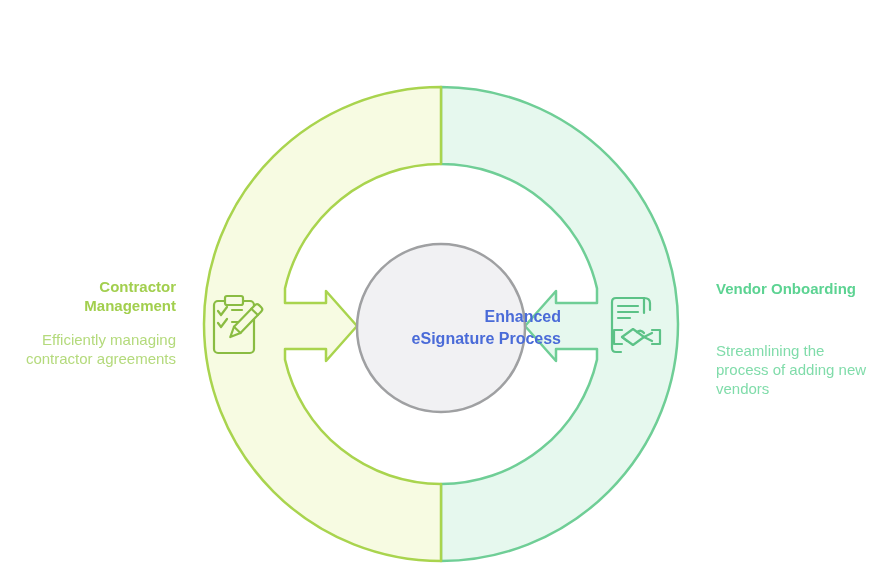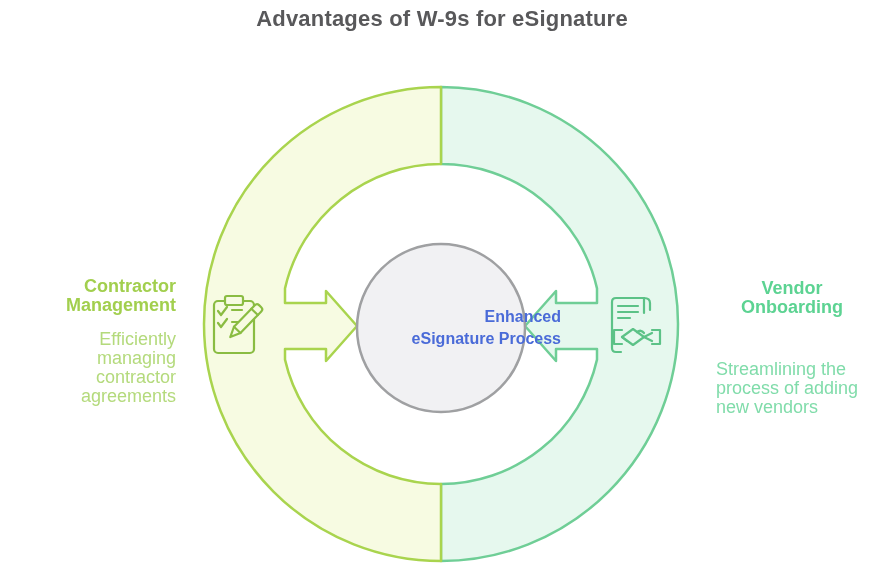--- a/index.html
+++ b/index.html
@@ -7,38 +7,37 @@
   .stage{position:relative;width:884px;height:569px;background:#ffffff;overflow:hidden;}
   .title{position:absolute;top:6px;left:0;width:884px;text-align:center;
          font-size:22px;font-weight:bold;color:var(--title_text,#58585a);margin:0;letter-spacing:.2px;}
   .diagram-svg{position:absolute;top:0;left:0;}
   .half-left{fill:var(--left_fill,#f7fbe2);stroke:var(--left_stroke,#a9d44e);stroke-width:2.5;stroke-linejoin:round;}
   .half-right{fill:var(--right_fill,#e6f8ee);stroke:var(--right_stroke,#6fce96);stroke-width:2.5;stroke-linejoin:round;}
   .hub{fill:var(--hub_fill,#f1f1f3);stroke:var(--hub_stroke,#9fa0a2);stroke-width:2.5;}
   .icon-left{stroke:var(--left_icon,#8abc42);fill:none;stroke-width:2.2;stroke-linecap:round;stroke-linejoin:round;}
   .icon-left-filled{stroke:var(--left_icon,#8abc42);fill:var(--left_fill,#f7fbe2);stroke-width:2.2;stroke-linecap:round;stroke-linejoin:round;}
   .icon-right{stroke:var(--right_icon,#5cc287);fill:none;stroke-width:2.2;stroke-linecap:round;stroke-linejoin:round;}
-  .side-label{position:absolute;font-size:18px;line-height:19px;}
+  .side-label{position:absolute;font-size:15px;line-height:19px;}
   .side-label .heading{font-weight:bold;margin:0 0 15px 0;}
   .label-left{top:277px;right:708px;width:160px;text-align:right;}
   .label-left .heading{color:var(--left_heading,#a2cf4e);}
   .label-left .body{color:var(--left_body,#b4da7c);}
   .label-right{top:279px;left:716px;width:152px;text-align:left;}
-  .label-right .heading{color:var(--right_heading,#5cd392);text-align:center;}
+  .label-right .heading{color:var(--right_heading,#5cd392);}
   .label-right .body{color:var(--right_body,#80dcaa);margin-top:43px;}
   .center-label{position:absolute;top:306px;left:321px;width:240px;text-align:right;
                 font-size:16px;font-weight:bold;line-height:22px;color:var(--center_text,#4a6bd8);}
   .center-label span{display:block;}
 </style>
 </head>
 <body>
 
 <div class="stage">
 
-  <h1 class="title">Advantages of W-9s for eSignature</h1>
 
   <svg class="diagram-svg" width="884" height="569" viewBox="0 0 884 569">
 
     <path class="half-right" d="M 441 87
          A 237 237 0 0 1 441 561
          L 441 484
          A 160 160 0 0 0 597 359.6
          L 597 349 L 556 349 L 556 361 L 525 326 L 556 291 L 556 303 L 597 303 L 597 288.4
          A 160 160 0 0 0 441 164
          Z"></path>

